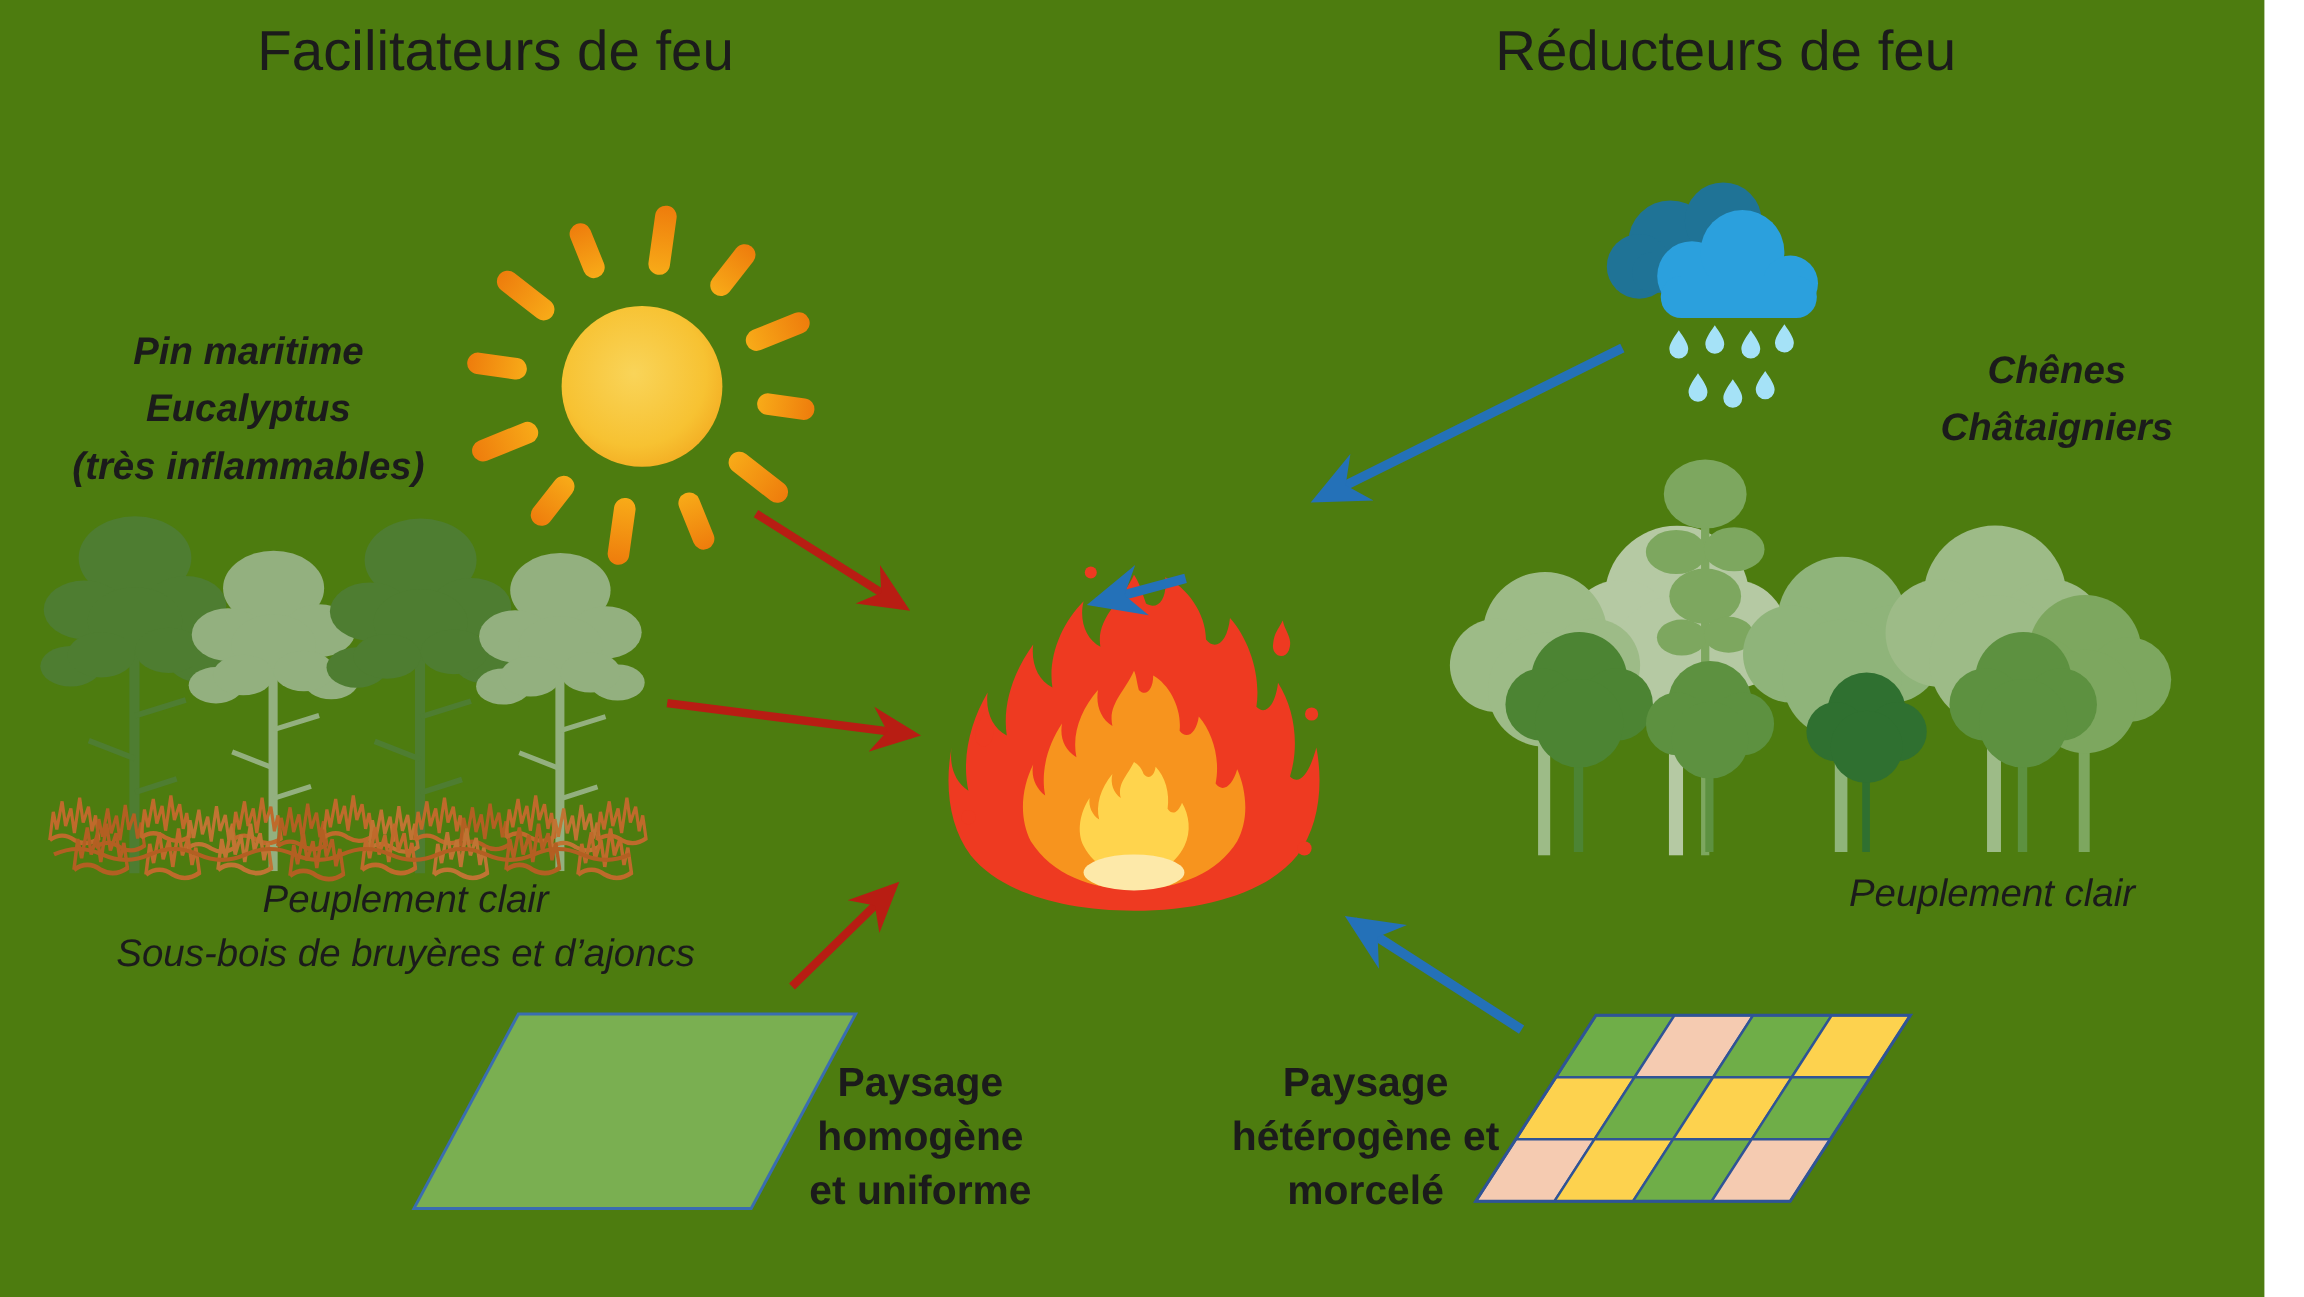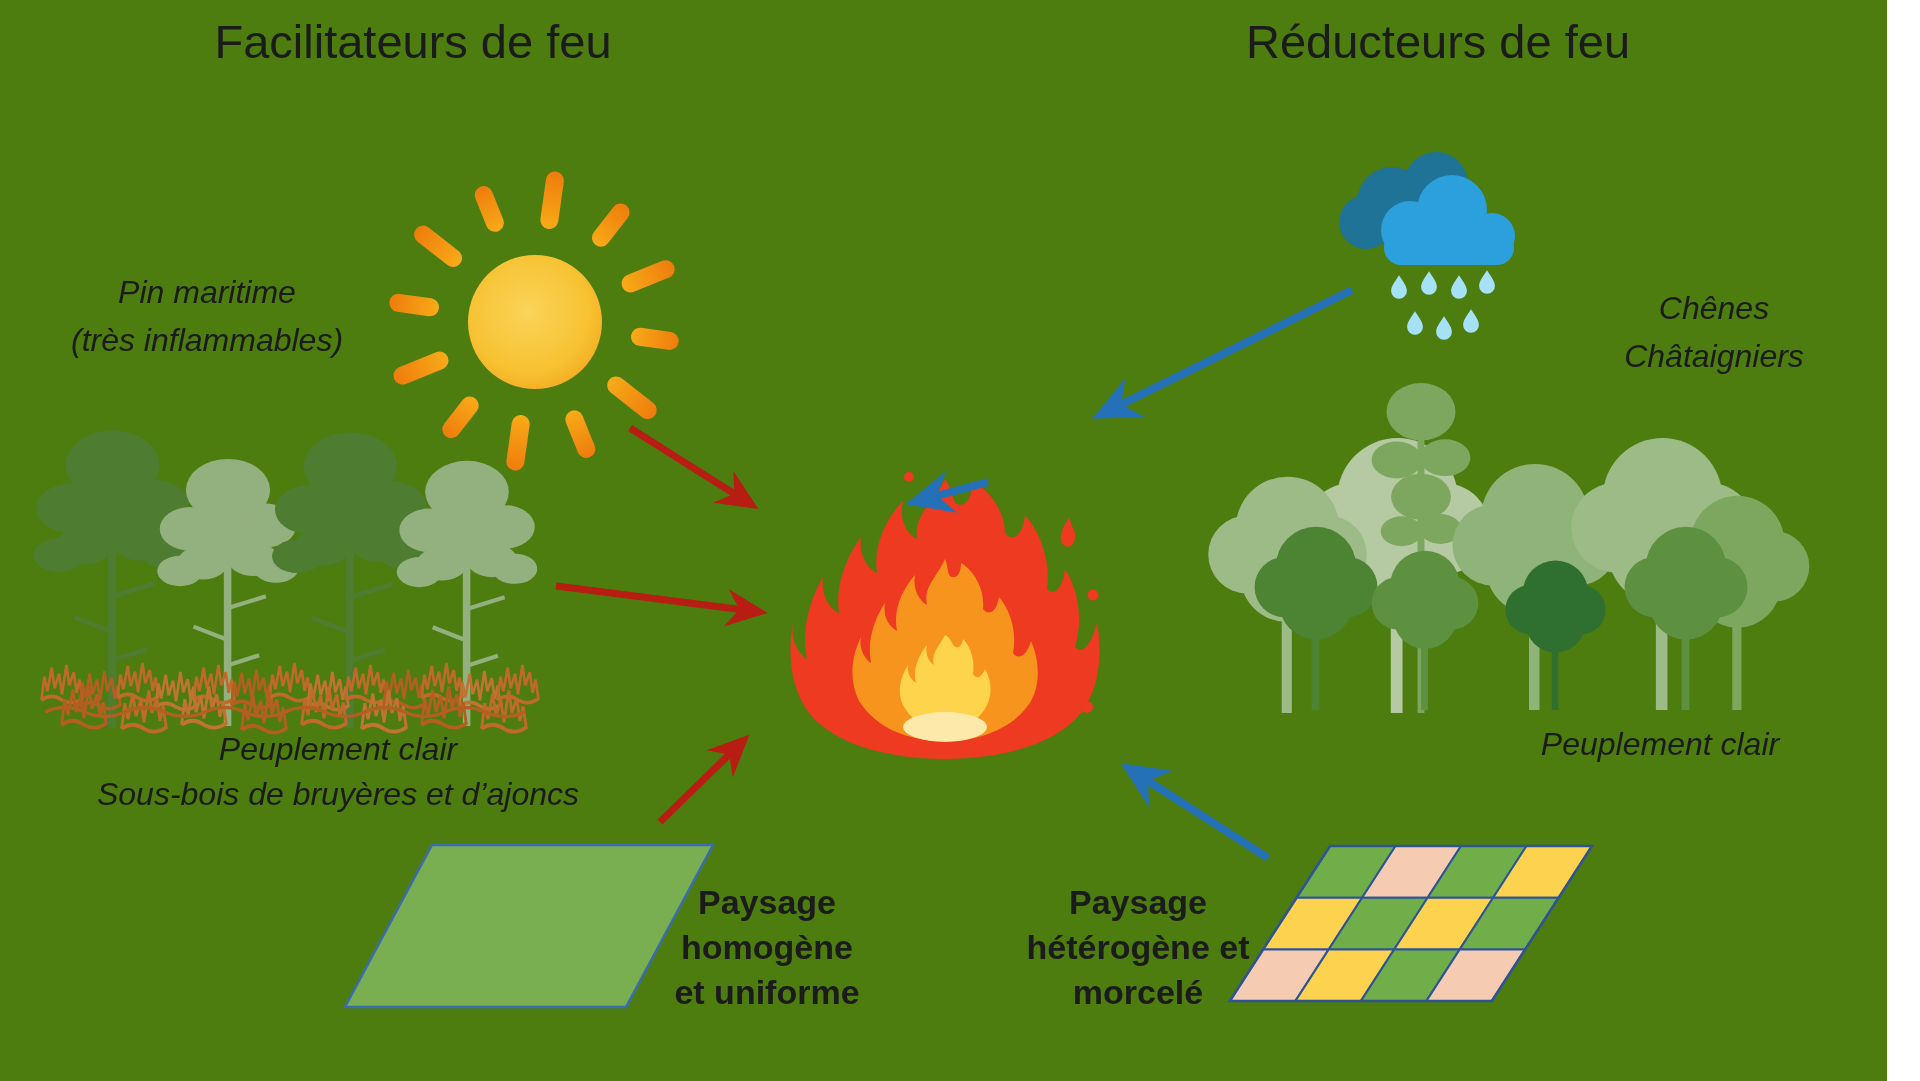--- a/index.html
+++ b/index.html
@@ -3,21 +3,21 @@
 <meta charset="utf-8">
 <style>
   html,body{margin:0;padding:0;background:#ffffff;}
   #stage{
     position:relative;width:1887px;height:1081px;overflow:hidden;background:#4d7c0f;
     font-family:"Liberation Sans",sans-serif;color:#1b1b1b;
   }
   #art{position:absolute;left:0;top:0;}
   .txt{position:absolute;transform:translateX(-50%);text-align:center;white-space:nowrap;}
   .title{font-size:47px;font-weight:500;letter-spacing:0px;}
-  .lbl-italic{font-style:italic;font-size:32px;line-height:48px;font-weight:400;text-align:center;}
+  .lbl-italic{font-style:italic;font-size:32px;line-height:48px;font-weight:700;text-align:center;}
   .lbl-stand{font-style:italic;font-size:32px;line-height:45px;font-weight:500;}
   .lbl-plain{font-size:34px;line-height:45px;font-weight:700;}
 </style>
 </head>
 <body>
 
 <div id="stage">
 
   <svg id="art" width="1920" height="1081" viewBox="0 0 1920 1081">
     <defs>
@@ -230,20 +230,21 @@
       <line x1="1268" y1="858" x2="1128" y2="768" stroke="#2471b8"></line>
     </g>
   </svg>
 
   <div class="txt title" style="left:413px;top:14px">Facilitateurs de feu</div>
 
   <div class="txt title" style="left:1438px;top:14px">Réducteurs de feu</div>
 
   <div class="txt lbl-italic" style="left:207px;top:268px">
     <div>Pin maritime</div>
+    <div>Eucalyptus</div>
     <div>(très inflammables)</div>
   </div>
 
   <div class="txt lbl-stand" style="left:338px;top:727px">
     <div>Peuplement clair</div>
     <div>Sous-bois de bruyères et d’ajoncs</div>
   </div>
 
   <div class="txt lbl-plain" style="left:767px;top:880px">
     <div>Paysage</div>

